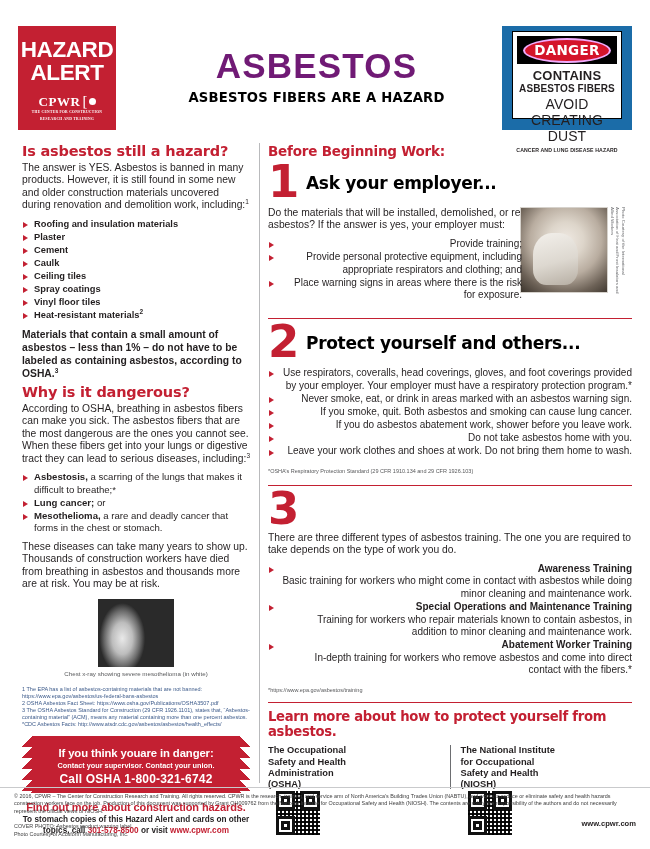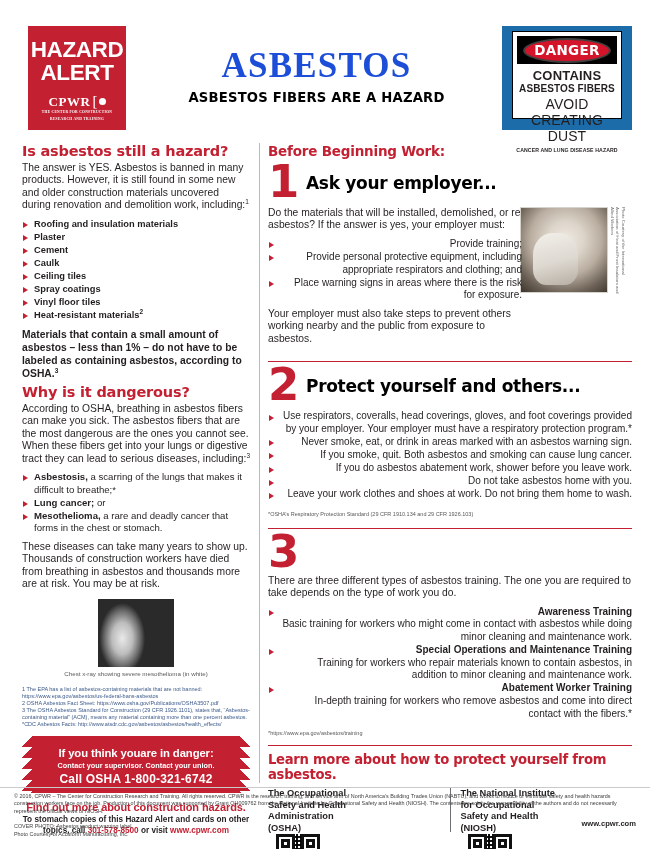--- a/index.html
+++ b/index.html
@@ -9,55 +9,55 @@
     font-family:"Liberation Sans", sans-serif;
     color:#231f20;
     overflow:hidden;
     position:relative;
   }
   .page{position:relative;width:650px;height:849px;box-sizing:border-box;}
 
   
   .header{position:absolute;left:18px;top:26px;width:614px;height:104px;}
   .hdr-red{
-    position:absolute;left:10px;top:0;width:98px;height:104px;
+    position:absolute;left:0;top:0;width:98px;height:104px;
     background:#c32032;color:#fff;text-align:center;
   }
   .hdr-hazard{
     font-weight:bold;font-size:22.5px;letter-spacing:-0.4px;
     line-height:23px;margin-top:12px;
   }
   .hdr-alert{
     font-weight:bold;font-size:22.5px;letter-spacing:-0.4px;line-height:23px;
   }
   .cpwr-logo{margin-top:11px;display:flex;align-items:center;justify-content:center;}
   .cpwr-word{font-family:"Liberation Serif",serif;font-size:13px;font-weight:bold;letter-spacing:0.6px;line-height:13px;}
   .cpwr-bracket{font-size:15px;line-height:13px;margin-left:2px;font-family:"Liberation Serif",serif;}
   .cpwr-dot{display:inline-block;width:7px;height:7px;border-radius:50%;background:#fff;margin-left:1px;vertical-align:1px;}
   .cpwr-sub{font-family:"Liberation Serif",serif;font-size:3.6px;letter-spacing:0.3px;line-height:5px;margin-top:2px;font-weight:bold;}
 
   .hdr-mid{position:absolute;left:113px;top:0;width:371px;height:104px;background:#fff;text-align:center;}
   .hdr-title{
     font-size:35px;font-weight:bold;letter-spacing:1.2px;
-    margin-top:22px;line-height:36px;color:#1d4ed8;
-    font-family:Liberation Serif, serif;
+    margin-top:22px;line-height:36px;color:#701a75;
+    font-family:Liberation Sans, sans-serif;
   }
   .hdr-sub{
     font-size:13.2px;font-weight:bold;letter-spacing:0.2px;margin-top:6px;color:#000;
     font-family:"DejaVu Sans",sans-serif;
   }
 
   .hdr-blue{position:absolute;left:484px;top:0;width:130px;height:104px;background:#1b6ca8;}
   .sign{
     position:absolute;left:10px;top:5px;width:110px;height:88px;background:#fff;
     border:1px solid #000;box-sizing:border-box;text-align:center;
   }
   .sign-top{background:#000;margin:4px;height:28px;display:flex;align-items:center;justify-content:center;}
   .sign-oval{
-    background:#d4142a;color:#fff;border:2px solid #404040;border-radius:50%;
+    background:#d4142a;color:#fff;border:2px solid #f0abfc;border-radius:50%;
     width:84px;height:21px;display:flex;align-items:center;justify-content:center;
     font-weight:bold;font-size:13.5px;letter-spacing:0.3px;
     font-family:"DejaVu Sans",sans-serif;
   }
   .sign-l1{font-size:13px;font-weight:bold;margin-top:3px;letter-spacing:0.2px;}
   .sign-l2{font-size:10px;font-weight:bold;letter-spacing:0.1px;}
   .sign-l3{font-size:14px;font-weight:normal;margin-top:2px;letter-spacing:0.1px;}
   .sign-l4{font-size:5.2px;font-weight:bold;margin-top:3px;letter-spacing:0.1px;}
 
   
@@ -286,21 +286,20 @@
     <div class="sec1-body" style="margin-top:8px;">
       <div class="photo1"></div>
       <div class="photo-credit">Photo Courtesy of the International Association of Heat and Frost Insulators and Allied Workers</div>
       <div class="sec1-text">
         <p class="body" style="width:362px;">Do the materials that will be installed, demolished, or repaired contain asbestos? If the answer is yes, your employer must:</p>
         <ul class="bul r" id="step1-bullets">
             <li>Provide training;</li>
             <li>Provide personal protective equipment, including appropriate respirators and clothing; and</li>
             <li>Place warning signs in areas where there is the risk for exposure.</li>
           </ul>
-        <p class="body" style="margin-top:5px;">Your employer must also take steps to prevent others working nearby and the public from exposure to asbestos.</p>
       </div>
     </div>
 
     <div class="divider" style="margin-top:16px;"></div>
 
     <div class="step">
       <div class="step-num">2</div>
       <div class="step-title">Protect yourself and others...</div>
     </div>
     <ul class="bul r" id="step2-bullets" style="margin-top:8px;">

